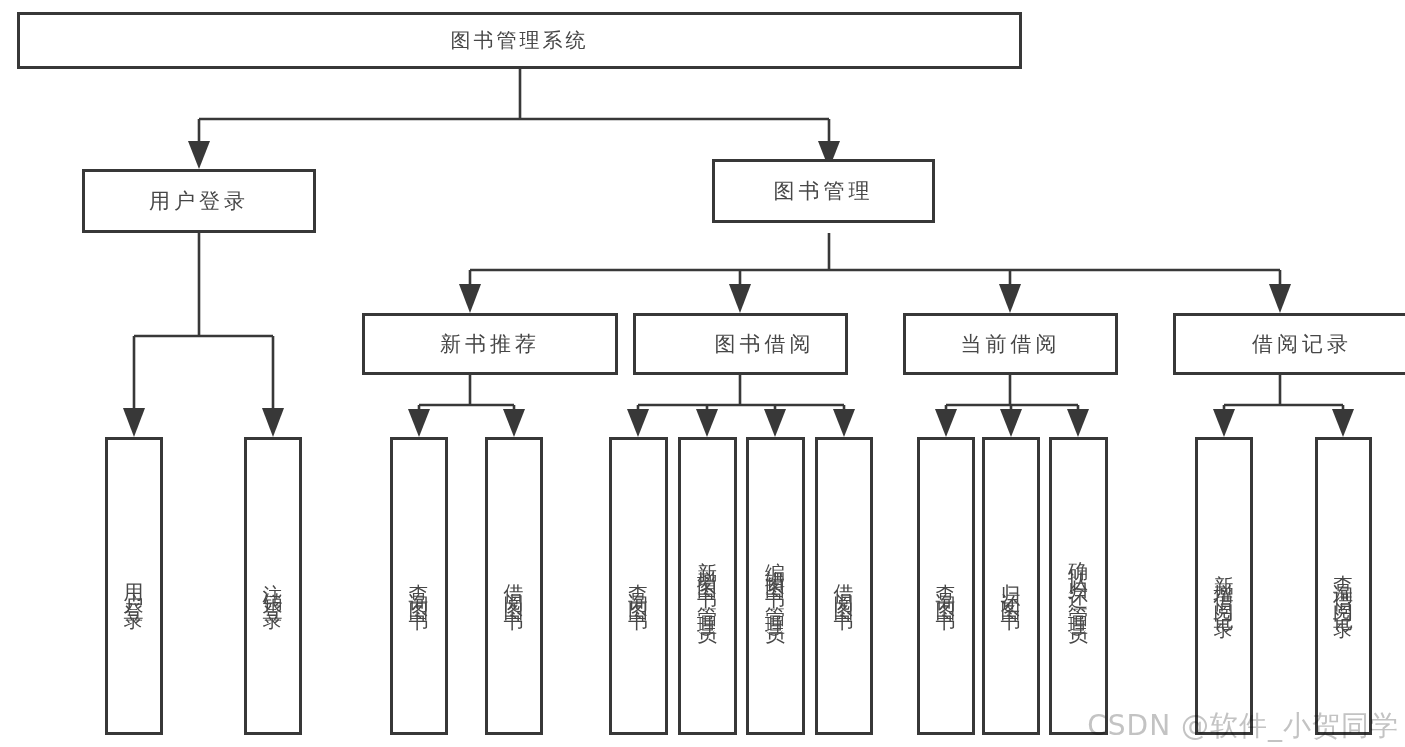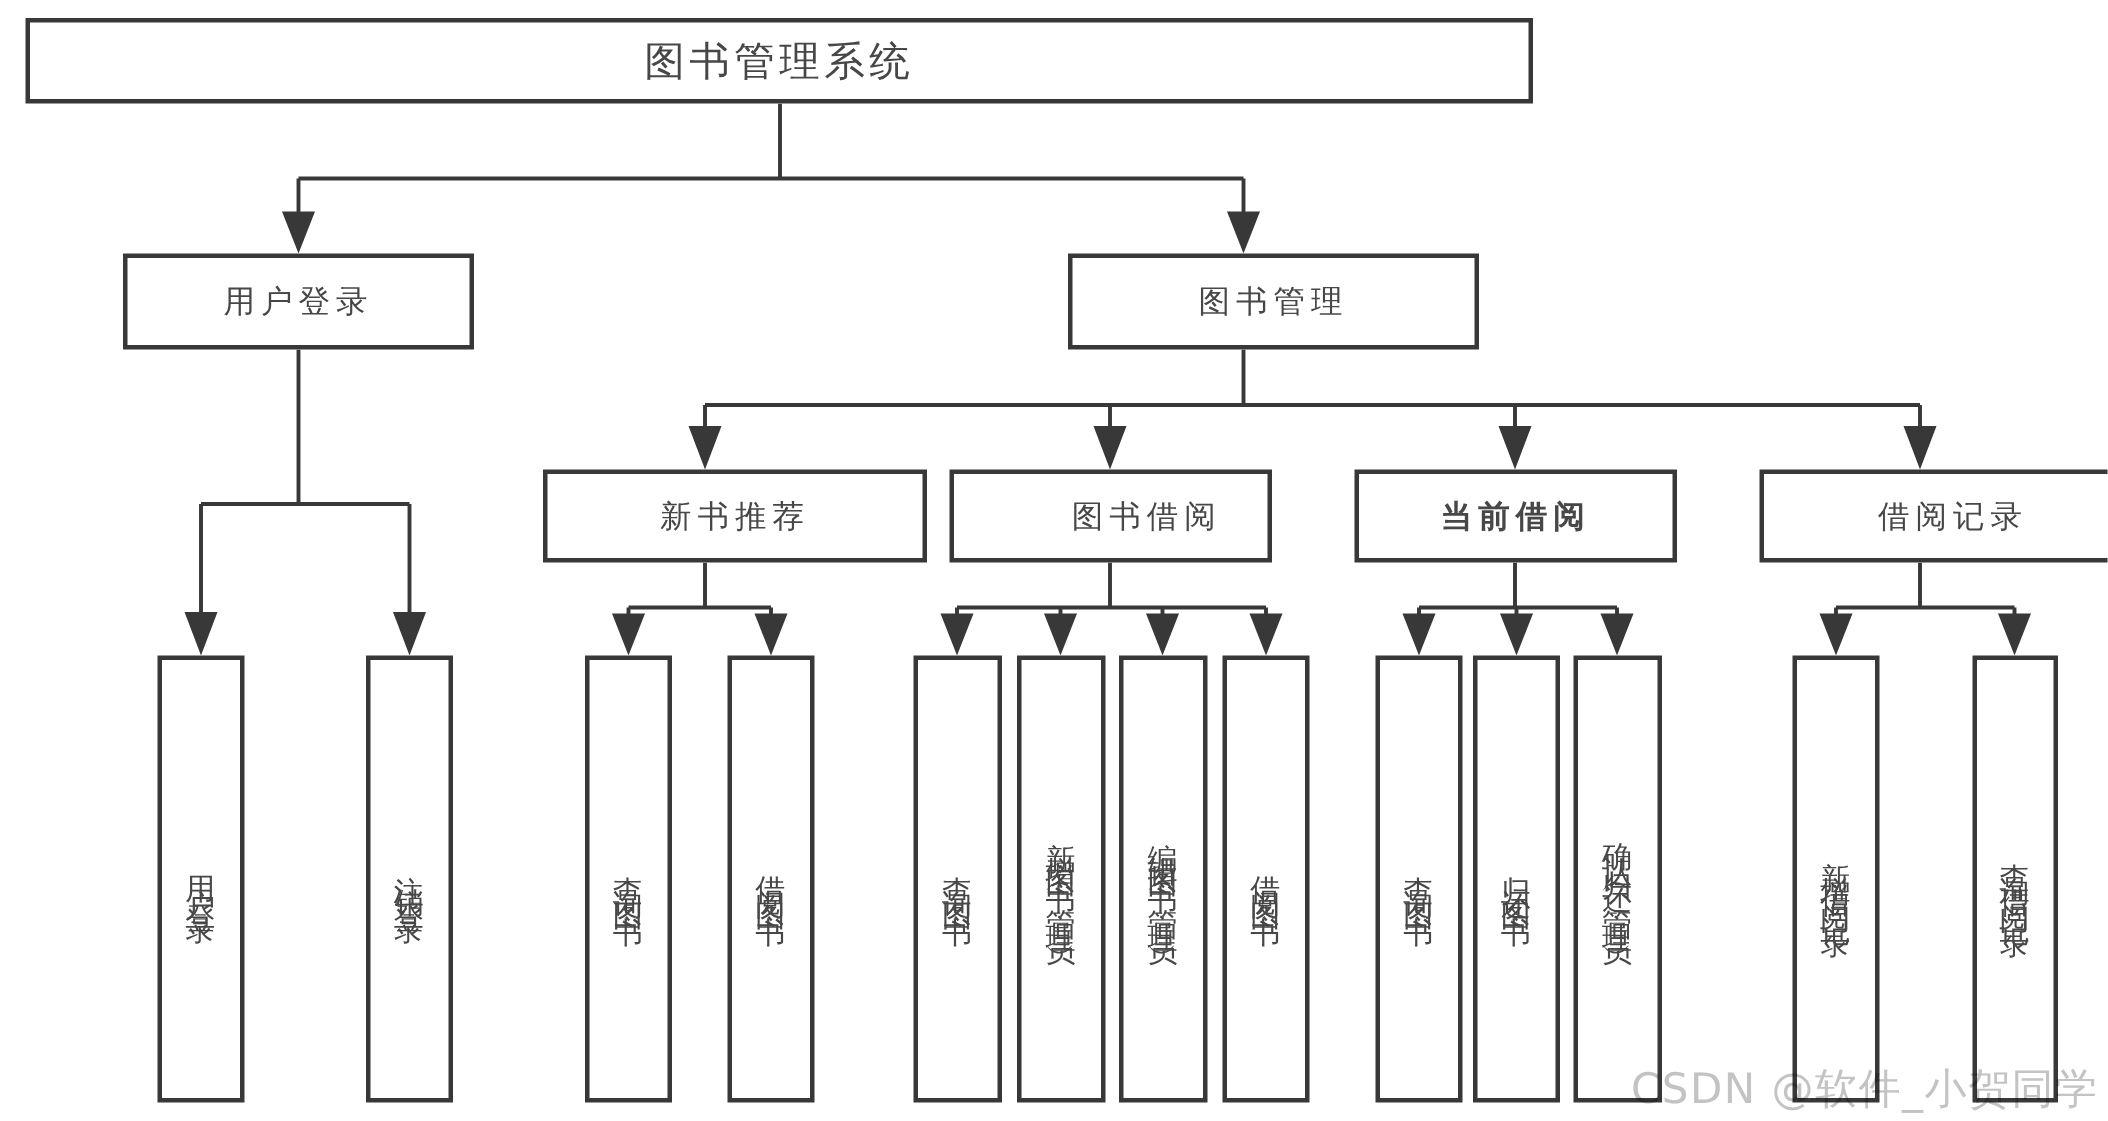--- a/index.html
+++ b/index.html
@@ -7,21 +7,21 @@
     width:1405px;height:747px;background:#ffffff;position:relative;
     font-family:"DejaVu Sans",sans-serif;overflow:hidden;
   }
   .stage{position:absolute;left:0;top:0;width:1405px;height:747px;}
   svg.connectors{position:absolute;left:0;top:0;pointer-events:none;}
   .node{
     position:absolute;box-sizing:border-box;border:3px solid #383838;background:#ffffff;
     display:flex;align-items:center;justify-content:center;
     color:#474747;font-size:21px;letter-spacing:4px;white-space:nowrap;
   }
-  .node.root{font-size:27px;letter-spacing:3px;}
+  .node.root{font-size:20px;letter-spacing:3px;}
   .leaf{
     position:absolute;box-sizing:border-box;border:3px solid #383838;background:#ffffff;
     display:flex;align-items:center;justify-content:center;
   }
   .leaf .v{
     writing-mode:vertical-rl;text-orientation:mixed;
     font-size:20px;letter-spacing:9px;line-height:1;color:#474747;white-space:nowrap;
   }
   .watermark{
     position:absolute;right:6px;bottom:2px;z-index:6;
@@ -81,31 +81,31 @@
     </g>
   </svg>
 
   <div class="node root" style="left:17px;top:12px;width:1005px;height:57px;">
     <span>图书管理系统</span>
   </div>
 
   <div class="node" style="left:82px;top:169px;width:234px;height:64px;">
     <span>用户登录</span>
   </div>
-  <div class="node" style="left:712px;top:169px;width:274px;height:64px;justify-content:center;">
+  <div class="node" style="left:712px;top:159px;width:223px;height:64px;justify-content:center;">
     <span>图书管理</span>
   </div>
 
   <div class="node" style="left:362px;top:313px;width:256px;height:62px;">
     <span>新书推荐</span>
   </div>
   <div class="node" style="left:633px;top:313px;width:215px;height:62px;padding-left:48px;">
     <span>图书借阅</span>
   </div>
-  <div class="node" style="left:903px;top:313px;width:215px;height:62px;font-weight:bold;">
+  <div class="node" style="left:903px;top:313px;width:215px;height:62px;">
     <span>当前借阅</span>
   </div>
   <div class="node" style="left:1173px;top:313px;width:258px;height:62px;">
     <span>借阅记录</span>
   </div>
 
   <div class="leaf" style="left:105px;top:437px;width:58px;height:298px;">
     <span class="v">用户登录</span>
   </div>
   <div class="leaf" style="left:244px;top:437px;width:58px;height:298px;">

